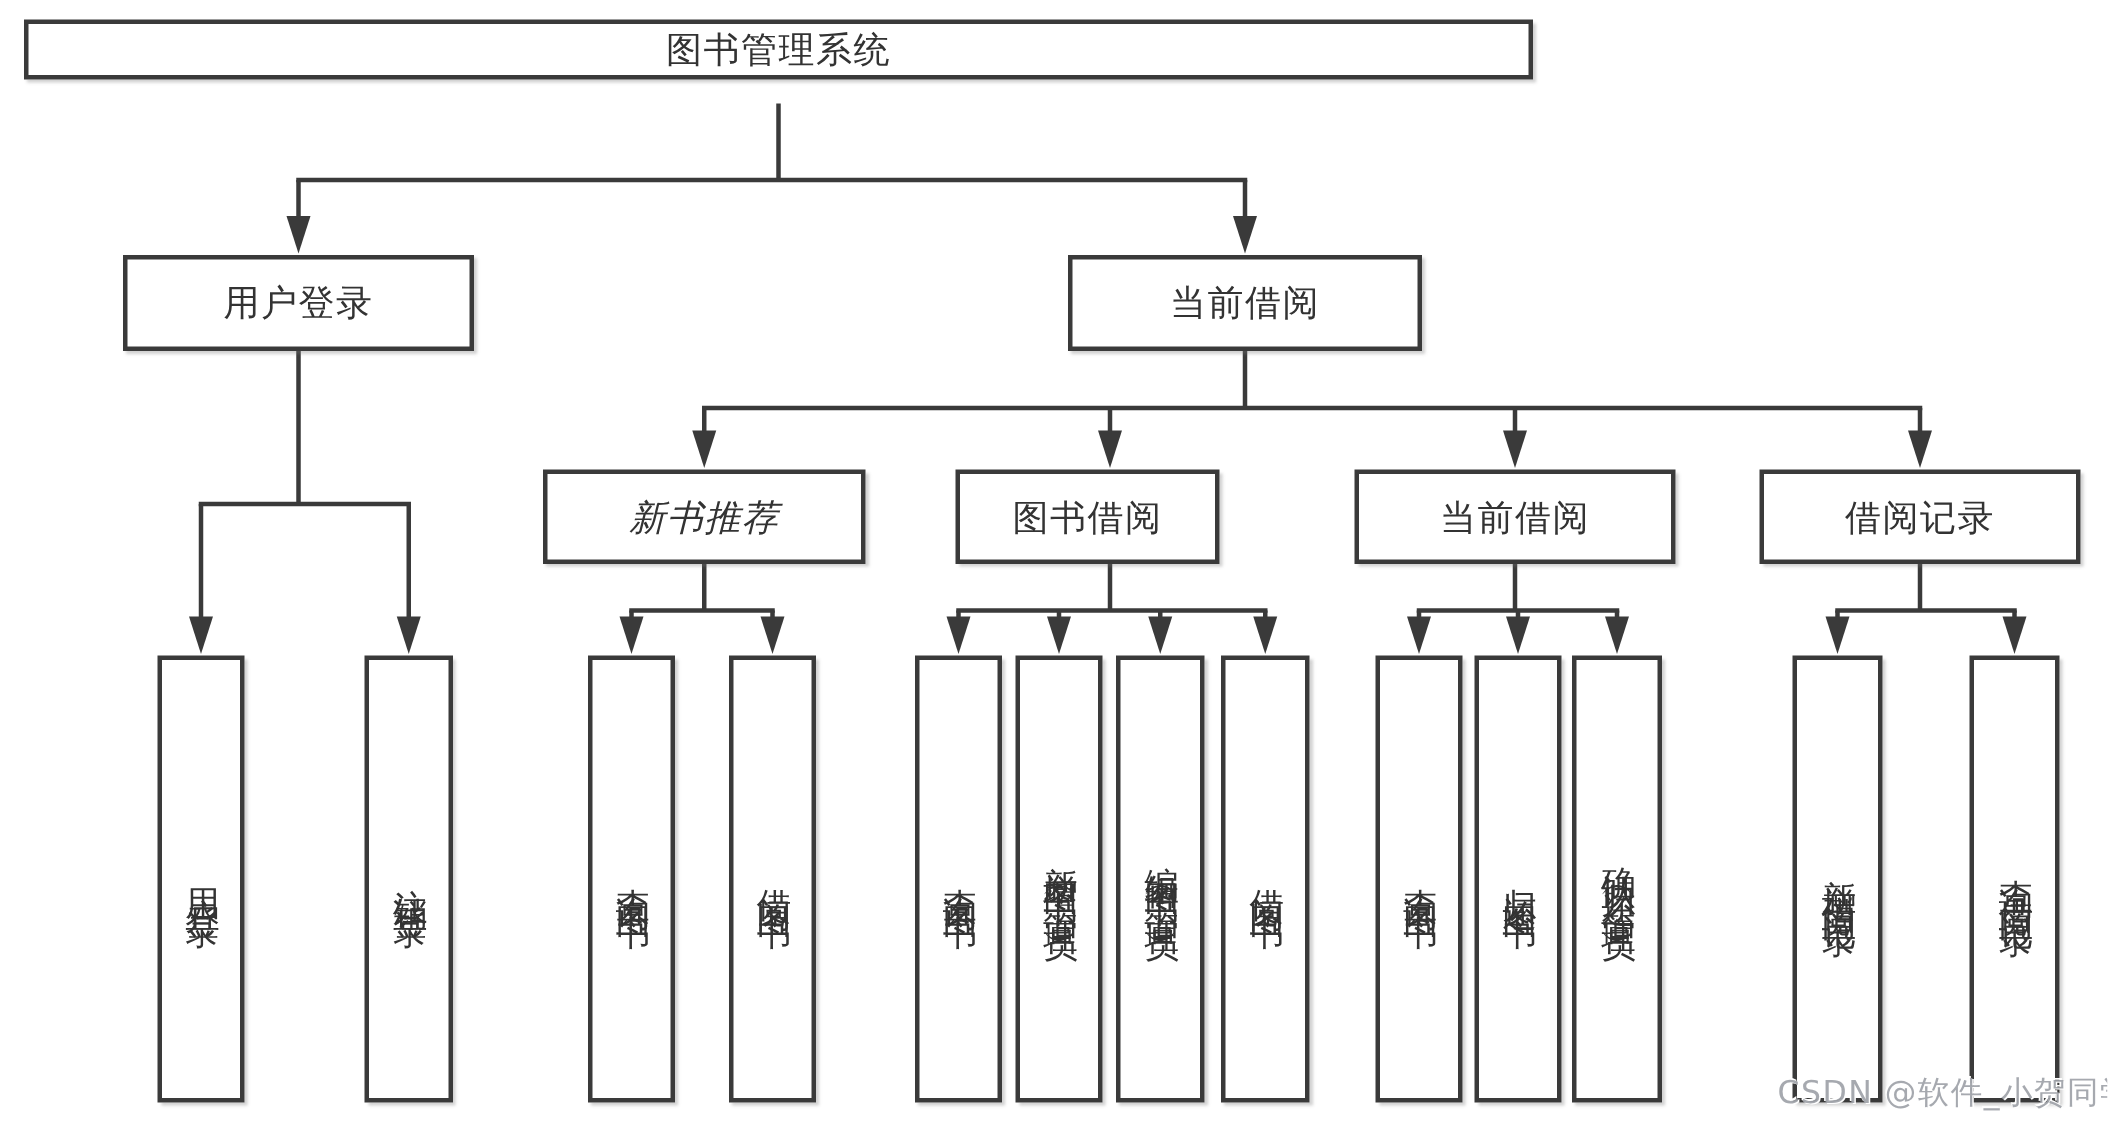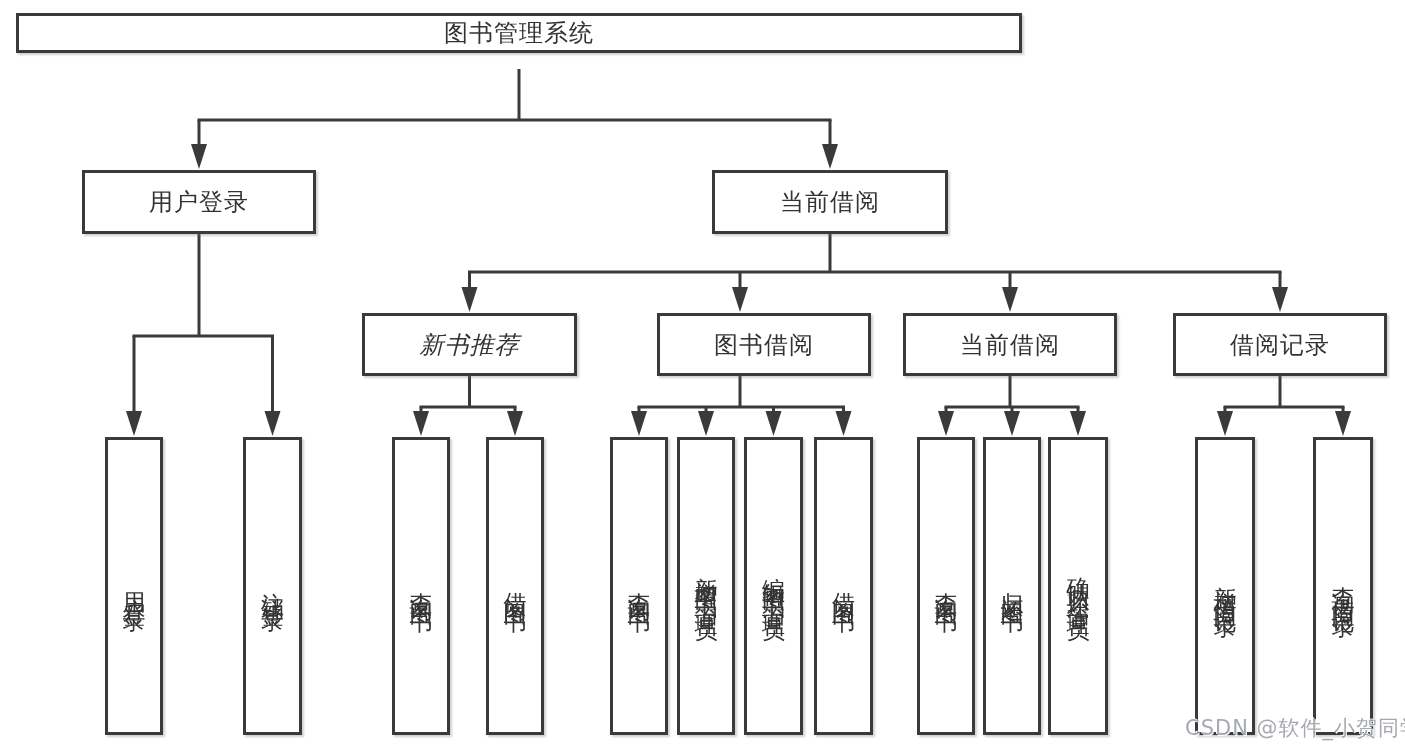--- a/index.html
+++ b/index.html
@@ -122,21 +122,21 @@
     </div>
     <div class="node" style="left: 82px; top: 170px; width: 234px; height: 64px;">
       <span class="node-label">用户登录</span>
     </div>
     <div class="node" style="left: 712px; top: 170px; width: 236px; height: 64px;">
       <span class="node-label">当前借阅</span>
     </div>
     <div class="node" style="left: 362px; top: 313px; width: 215px; height: 63px; font-style: italic;">
       <span class="node-label">新书推荐</span>
     </div>
-    <div class="node" style="left: 657px; top: 313px; width: 214px; height: 63px;">
+    <div class="node" style="left: 637px; top: 313px; width: 176px; height: 63px;">
       <span class="node-label">图书借阅</span>
     </div>
     <div class="node" style="left: 1173px; top: 313px; width: 214px; height: 63px;">
       <span class="node-label">借阅记录</span>
     </div>
     <div class="node" style="left: 903px; top: 313px; width: 214px; height: 63px;">
       <span class="node-label">当前借阅</span>
     </div>
     <div class="node vertical" style="left: 105px; top: 437px; width: 58px; height: 298px;">
       <span class="node-label">用户登录</span>

